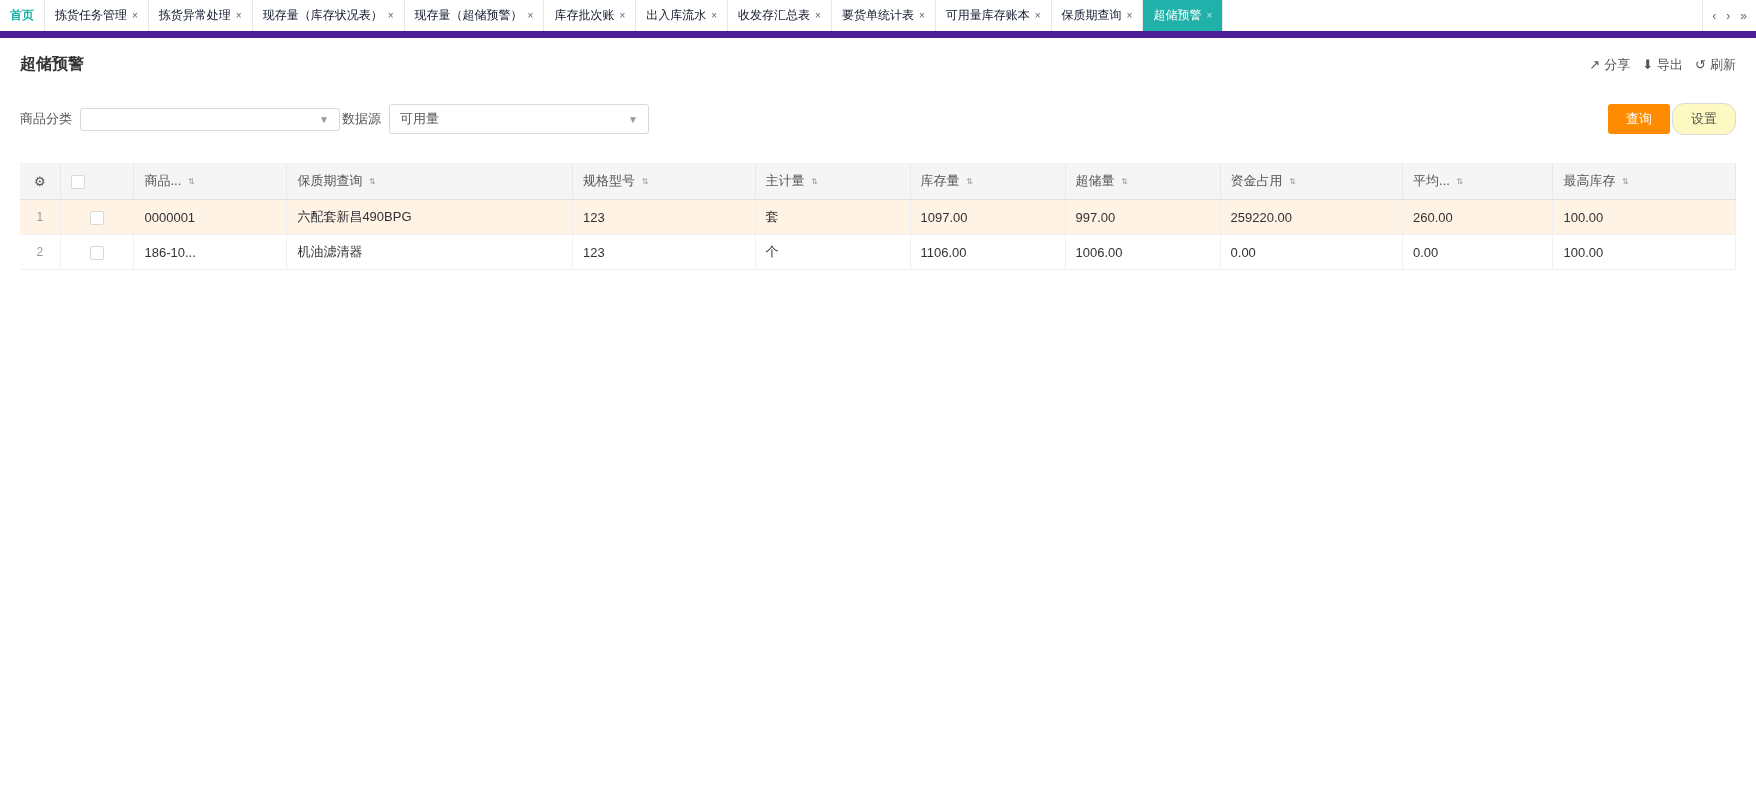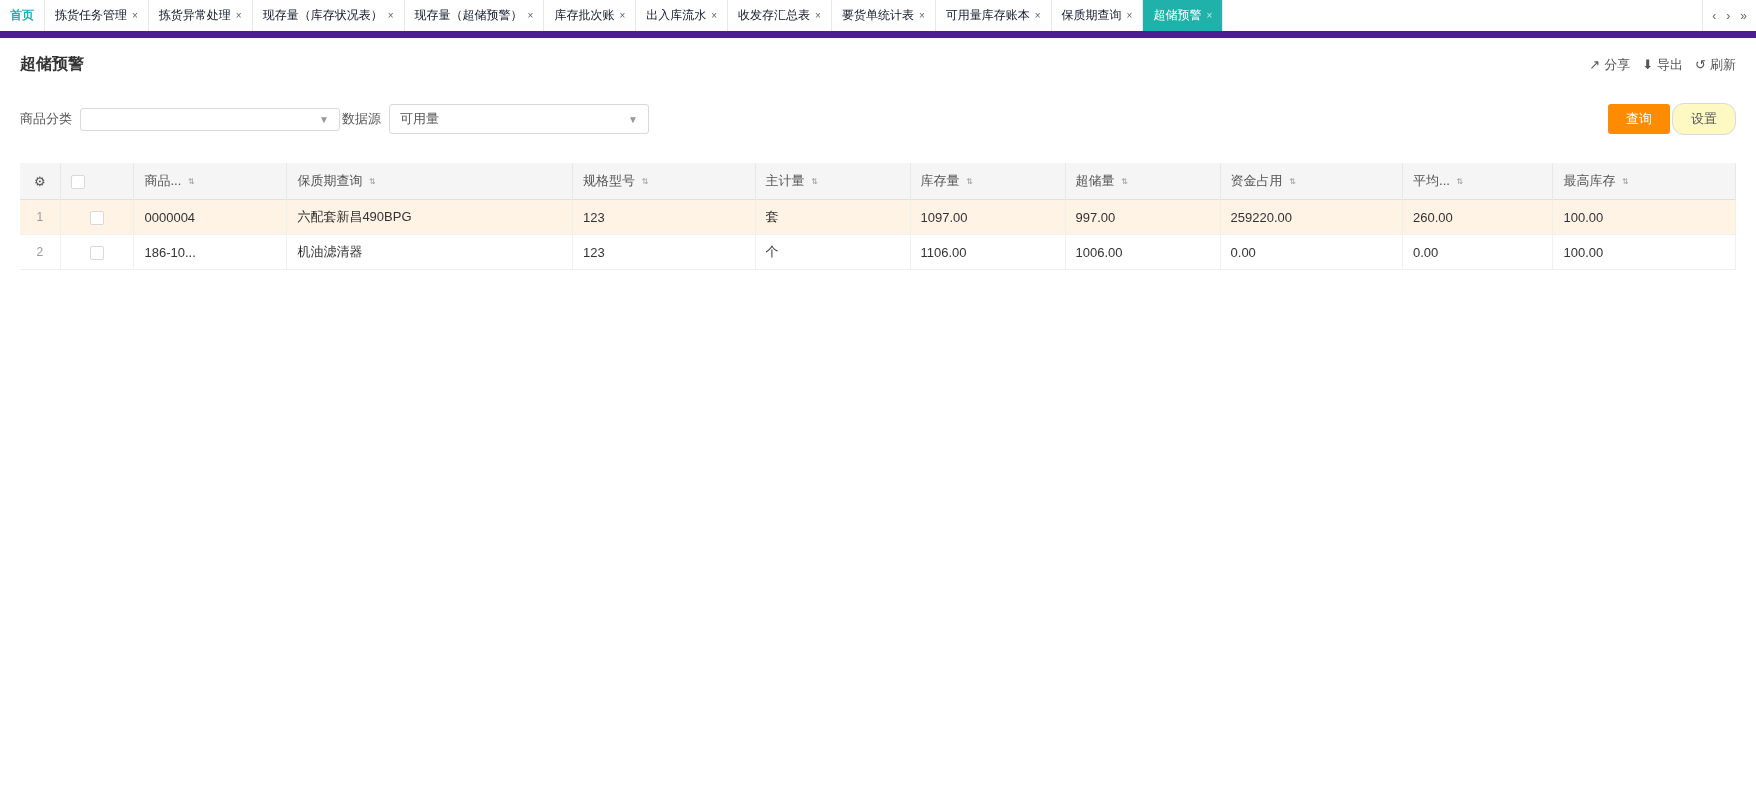--- a/index.html
+++ b/index.html
@@ -361,21 +361,21 @@
           <span class="sort-icon">⇅</span>
         </th>
       </tr>
     </thead>
     <tbody id="table-body">
     <tr class="highlight">
       <td class="row-num">1</td>
       <td class="checkbox-cell">
         <span class="custom-checkbox"></span>
       </td>
-      <td>0000004</td>
+      <td>0000001</td>
       <td>六配套新昌490BPG</td>
       <td>123</td>
       <td>套</td>
       <td>1097.00</td>
       <td>997.00</td>
       <td>259220.00</td>
       <td>260.00</td>
       <td>100.00</td>
     </tr>
         <tr>

